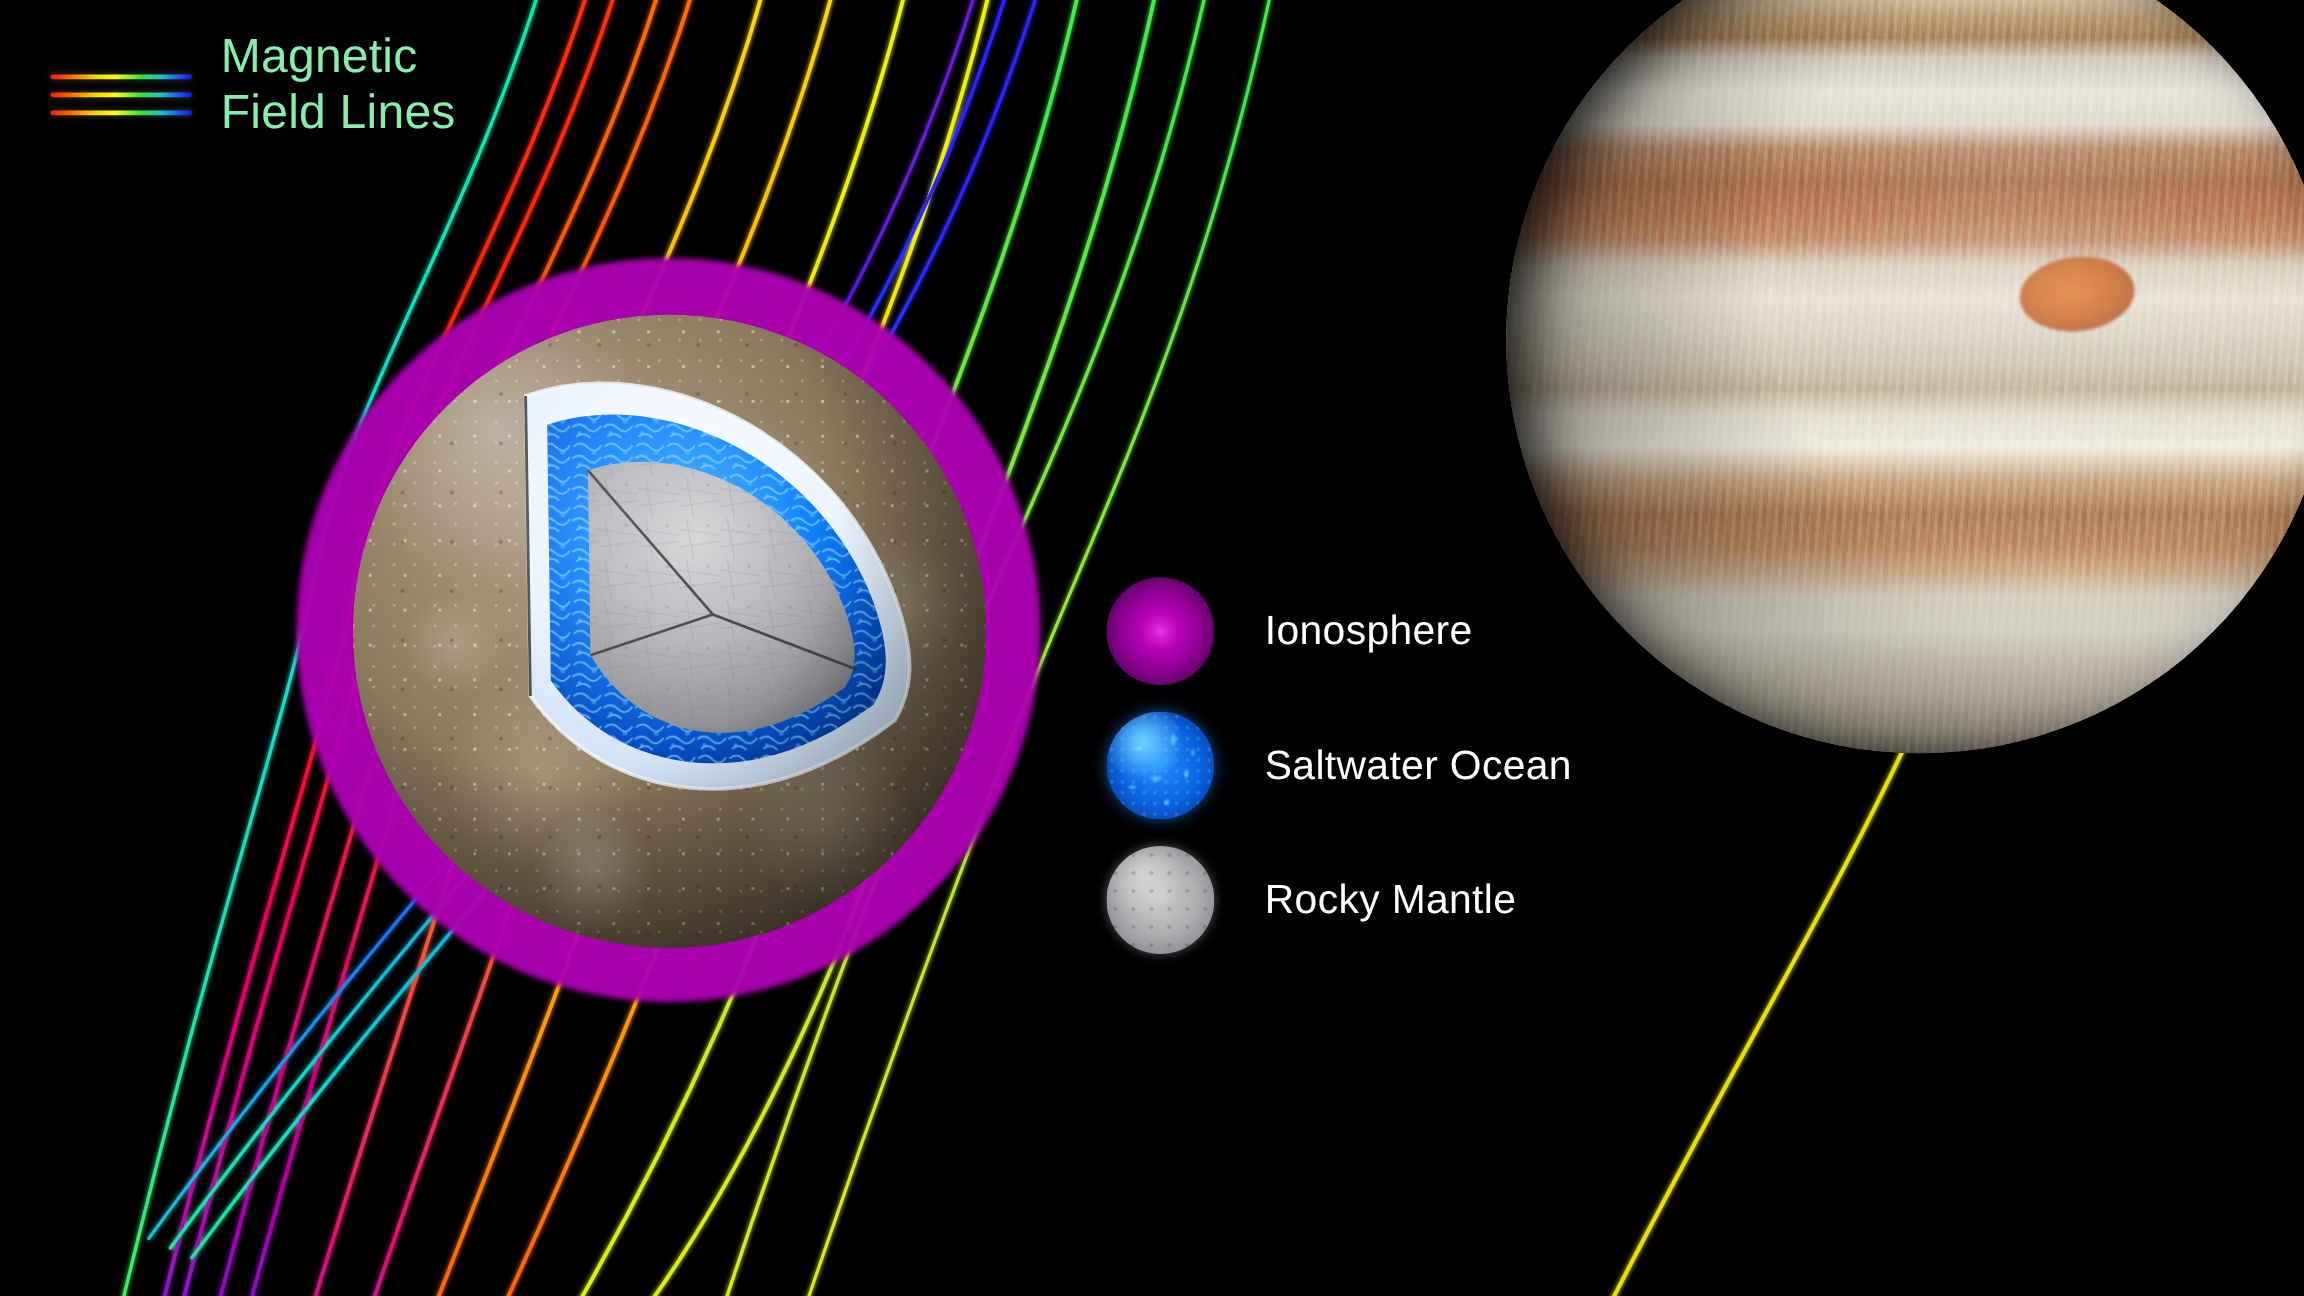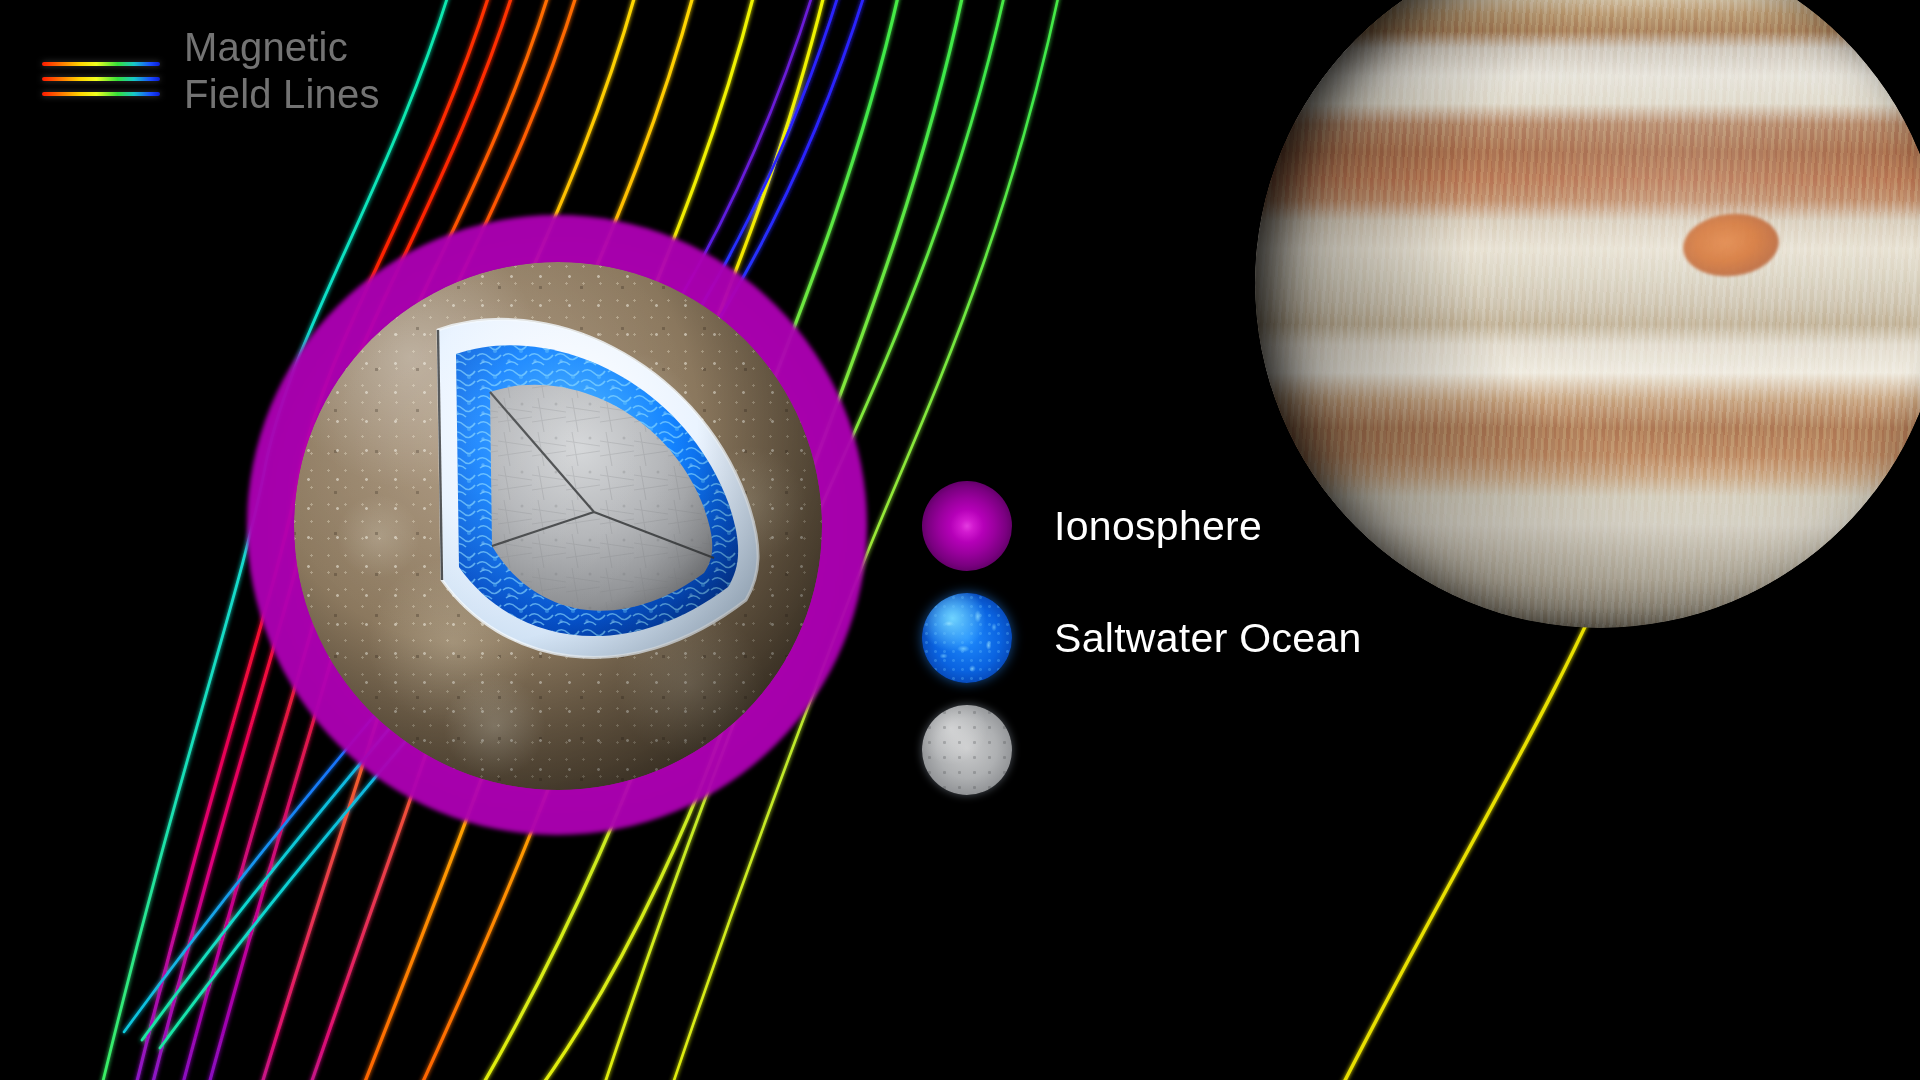--- a/index.html
+++ b/index.html
@@ -5,21 +5,21 @@
   html,body{margin:0;padding:0;background:#000;}
   body{width:1920px;height:1080px;overflow:hidden;font-family:"Liberation Sans",sans-serif;}
   #stage{position:relative;width:1920px;height:1080px;background:#000;overflow:hidden;}
 
   
   #fieldline-legend{position:absolute;left:42px;top:24px;display:flex;align-items:flex-start;gap:22px;}
   #fieldline-swatch{width:120px;height:66px;display:flex;flex-direction:column;justify-content:center;gap:11px;padding-top:22px;}
   .fl-bar{height:4px;width:118px;border-radius:2px;
     background:linear-gradient(90deg,#ff1a00 0%,#ff6a00 14%,#ffd400 32%,#f0ff20 46%,#36e03a 64%,#17c8c8 78%,#1a4cff 92%,#0b1cd8 100%);
     filter:blur(0.3px) drop-shadow(0 0 3px rgba(255,255,255,.25));}
-  #fieldline-title{color:#737373;font-size:40px;line-height:1.18;font-weight:400;letter-spacing:.2px;
+  #fieldline-title{color:#86efac;font-size:40px;line-height:1.18;font-weight:400;letter-spacing:.2px;
     text-shadow:0 0 10px rgba(0,0,0,.9);white-space:pre-line;}
 
   
   #fieldlines{position:absolute;left:0;top:0;width:1920px;height:1080px;}
 
   
   #ionosphere-halo{position:absolute;left:247px;top:215px;width:620px;height:620px;border-radius:50%;
     background:radial-gradient(circle at 50% 50%,
       rgba(150,0,160,0) 0%,
       rgba(150,0,160,0) 46%,
@@ -54,21 +54,21 @@
   #moon-shading{position:absolute;inset:0;border-radius:50%;
     background:radial-gradient(circle at 34% 30%,rgba(255,255,255,.10) 0%,rgba(0,0,0,0) 44%,rgba(0,0,0,.45) 82%,rgba(0,0,0,.80) 100%);}
 
   
   #cutaway{position:absolute;left:0;top:0;width:528px;height:528px;}
 
   
   #legend{position:absolute;left:922px;top:470px;width:560px;}
   .legend-row{display:flex;align-items:center;height:112px;gap:42px;}
   .legend-swatch{width:90px;height:90px;border-radius:50%;flex:0 0 90px;position:relative;}
-  .legend-label{color:#fff;font-size:41px;font-weight:400;letter-spacing:.3px;white-space:nowrap;
+  .legend-label{color:#fff;font-size:34px;font-weight:400;letter-spacing:.3px;white-space:nowrap;
     text-shadow:0 0 8px rgba(0,0,0,.8);}
 
   .sw-ionosphere{background:radial-gradient(circle at 50% 50%,
       #e43ce0 0%,#d21ad0 10%,#b500b8 26%,#9a009e 44%,#7a0080 62%,#4e0054 80%,rgba(30,0,36,0) 100%);
     filter:blur(.6px);}
   .sw-ice{overflow:hidden;
     background:
       radial-gradient(circle at 30% 26%,rgba(255,255,255,.95) 0%,rgba(255,255,255,0) 34%),
       radial-gradient(circle at 50% 50%,#eef6ff 0%,#dfeafb 46%,#c8dcf3 76%,#a8c3e2 100%);
     box-shadow:0 0 10px rgba(200,225,255,.45);}
@@ -311,20 +311,21 @@
     </div>
 
 
     <div class="legend-row">
       <span class="legend-swatch sw-ocean"></span>
       <span class="legend-label">Saltwater Ocean</span>
     </div>
 
     <div class="legend-row">
       <span class="legend-swatch sw-rock"></span>
+      <span class="legend-label">Rocky Mantle</span>
     </div>
 
   </div>
 
   <div id="jupiter">
     <div id="jupiter-body"></div>
     <div id="jupiter-swirl"></div>
     <div id="jupiter-grs"></div>
     <div id="jupiter-shading"></div>
     <div id="jupiter-limb"></div>

